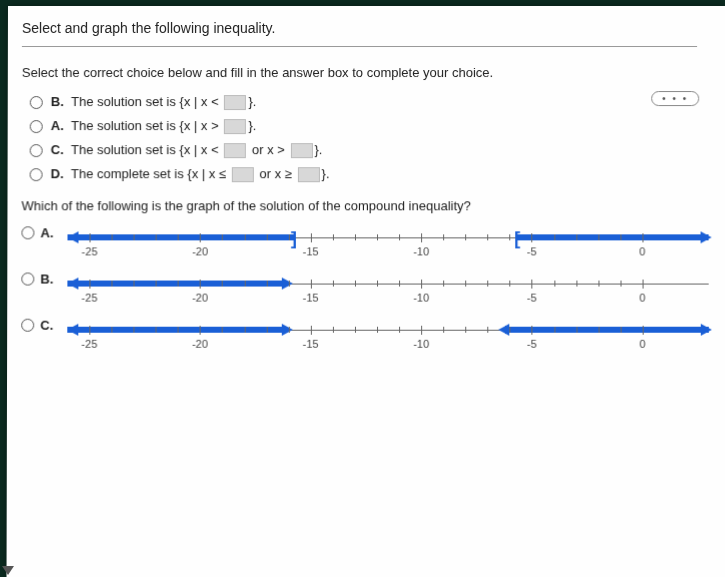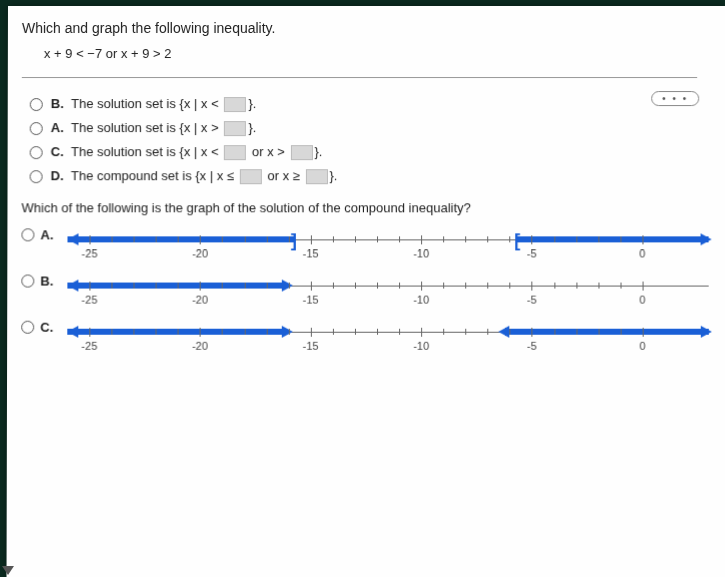--- a/index.html
+++ b/index.html
@@ -24,41 +24,41 @@
 .seg{position:absolute;top:11px;height:6px;background:#1a5fd6}
 .arrL{position:absolute;top:8px;width:0;height:0;border-top:6px solid transparent;border-bottom:6px solid transparent;border-right:11px solid #1a5fd6}
 .arrR{position:absolute;top:8px;width:0;height:0;border-top:6px solid transparent;border-bottom:6px solid transparent;border-left:11px solid #1a5fd6}
 .obr{position:absolute;top:5px;font-size:18px;font-weight:bold;color:#1a5fd6;transform:translateX(-50%)}
 .downarrow{position:absolute;left:2px;bottom:2px;width:0;height:0;border-left:6px solid transparent;border-right:6px solid transparent;border-top:9px solid #555}
 </style>
 </head>
 <body>
 
 <div class="sheet">
-  <div class="q1">Which and graph the following inequality.</div>
-  <div class="eq">x + 9 &lt; −7   or   x + 9 &gt; 2</div>
+  <div class="q1">Select and graph the following inequality.</div>
   <hr class="hr">
   <div class="more">• • •</div>
+  <div class="prompt">Select the correct choice below and fill in the answer box to complete your choice.</div>
 
   <div class="opts">
     <div class="opt">
       <span class="rad"></span>
       <span><b>B.</b>&nbsp;&nbsp;<span>The solution set is {x | x &lt;</span> <span class="blank"></span><span>}.</span></span>
     </div>
     <div class="opt">
       <span class="rad"></span>
       <span><b>A.</b>&nbsp;&nbsp;<span>The solution set is {x | x &gt;</span> <span class="blank"></span><span>}.</span></span>
     </div>
     <div class="opt">
       <span class="rad"></span>
       <span><b>C.</b>&nbsp;&nbsp;<span>The solution set is {x | x  &lt;</span> <span class="blank"></span> <span>or  x  &gt;</span> <span class="blank"></span><span>}.</span></span>
     </div>
     <div class="opt">
       <span class="rad"></span>
-      <span><b>D.</b>&nbsp;&nbsp;<span>The compound set is {x | x  ≤</span> <span class="blank"></span> <span>or  x  ≥</span> <span class="blank"></span><span>}.</span></span>
+      <span><b>D.</b>&nbsp;&nbsp;<span>The complete set is {x | x  ≤</span> <span class="blank"></span> <span>or  x  ≥</span> <span class="blank"></span><span>}.</span></span>
     </div>
   </div>
 
   <div class="q2">Which of the following is the graph of the solution of the compound inequality?</div>
 
   <div class="gopt">
     <div class="glabel">
         <span class="rad"></span>
         <span>A.</span>
       </div>

